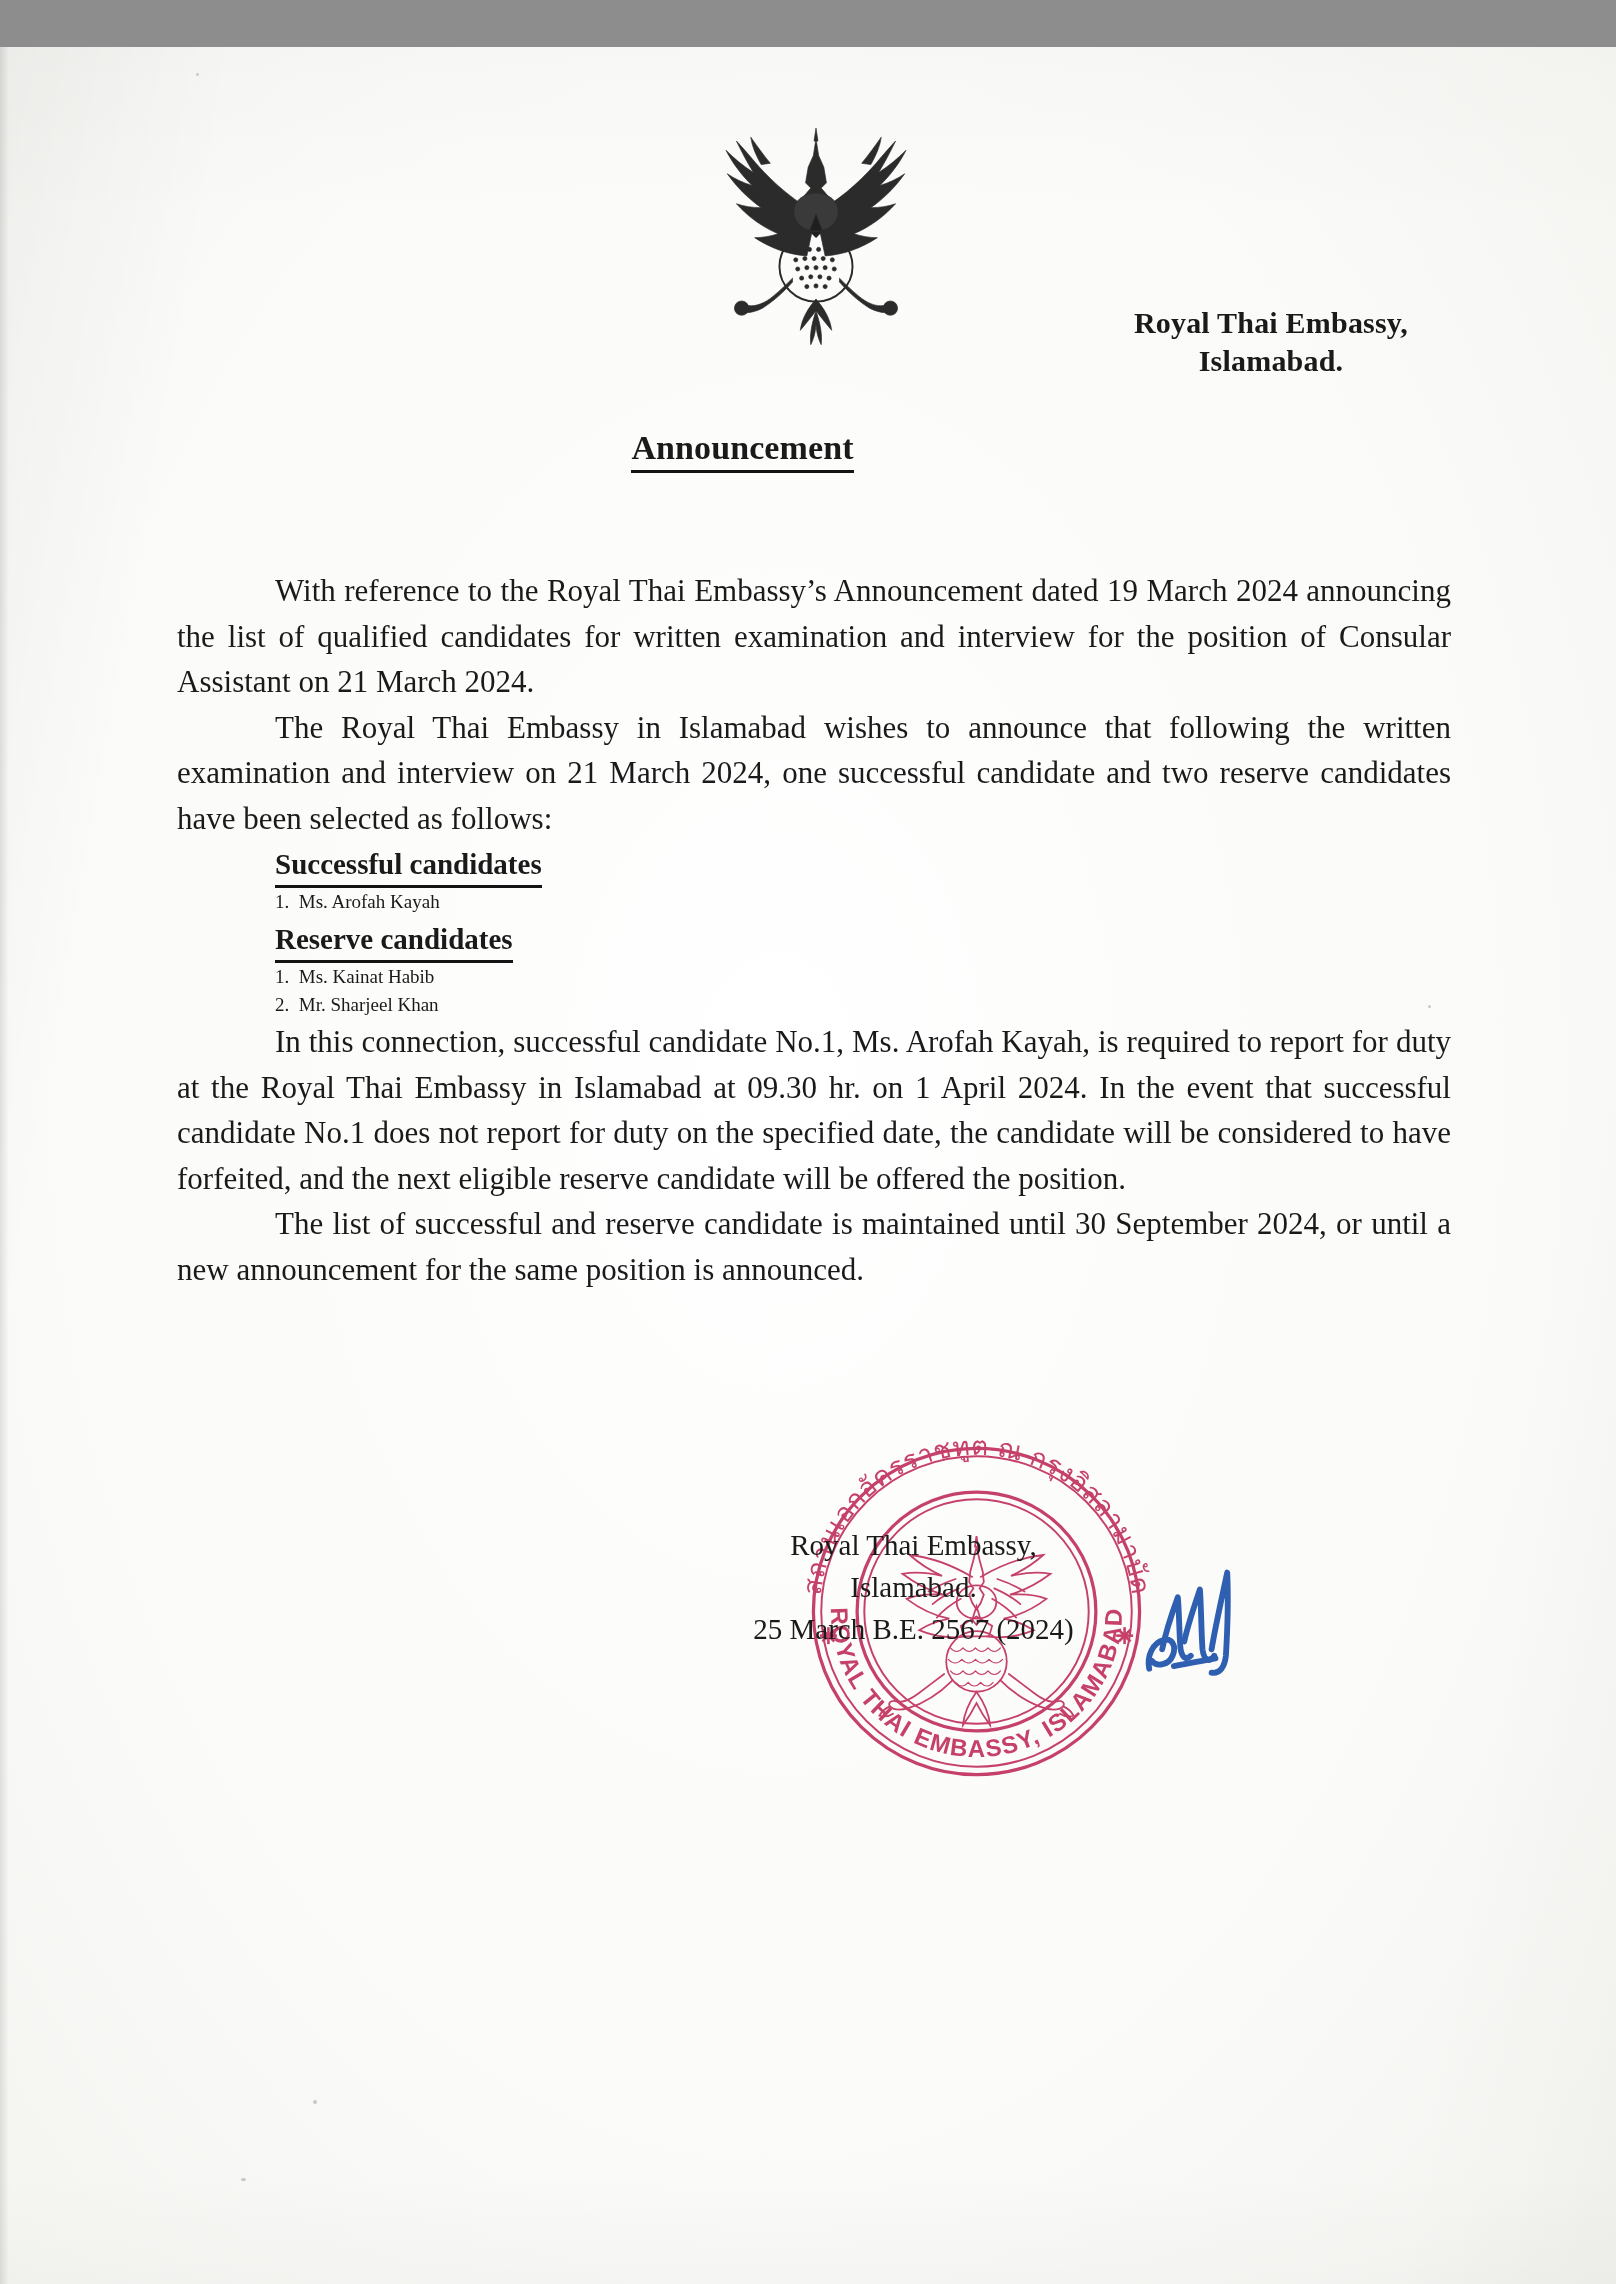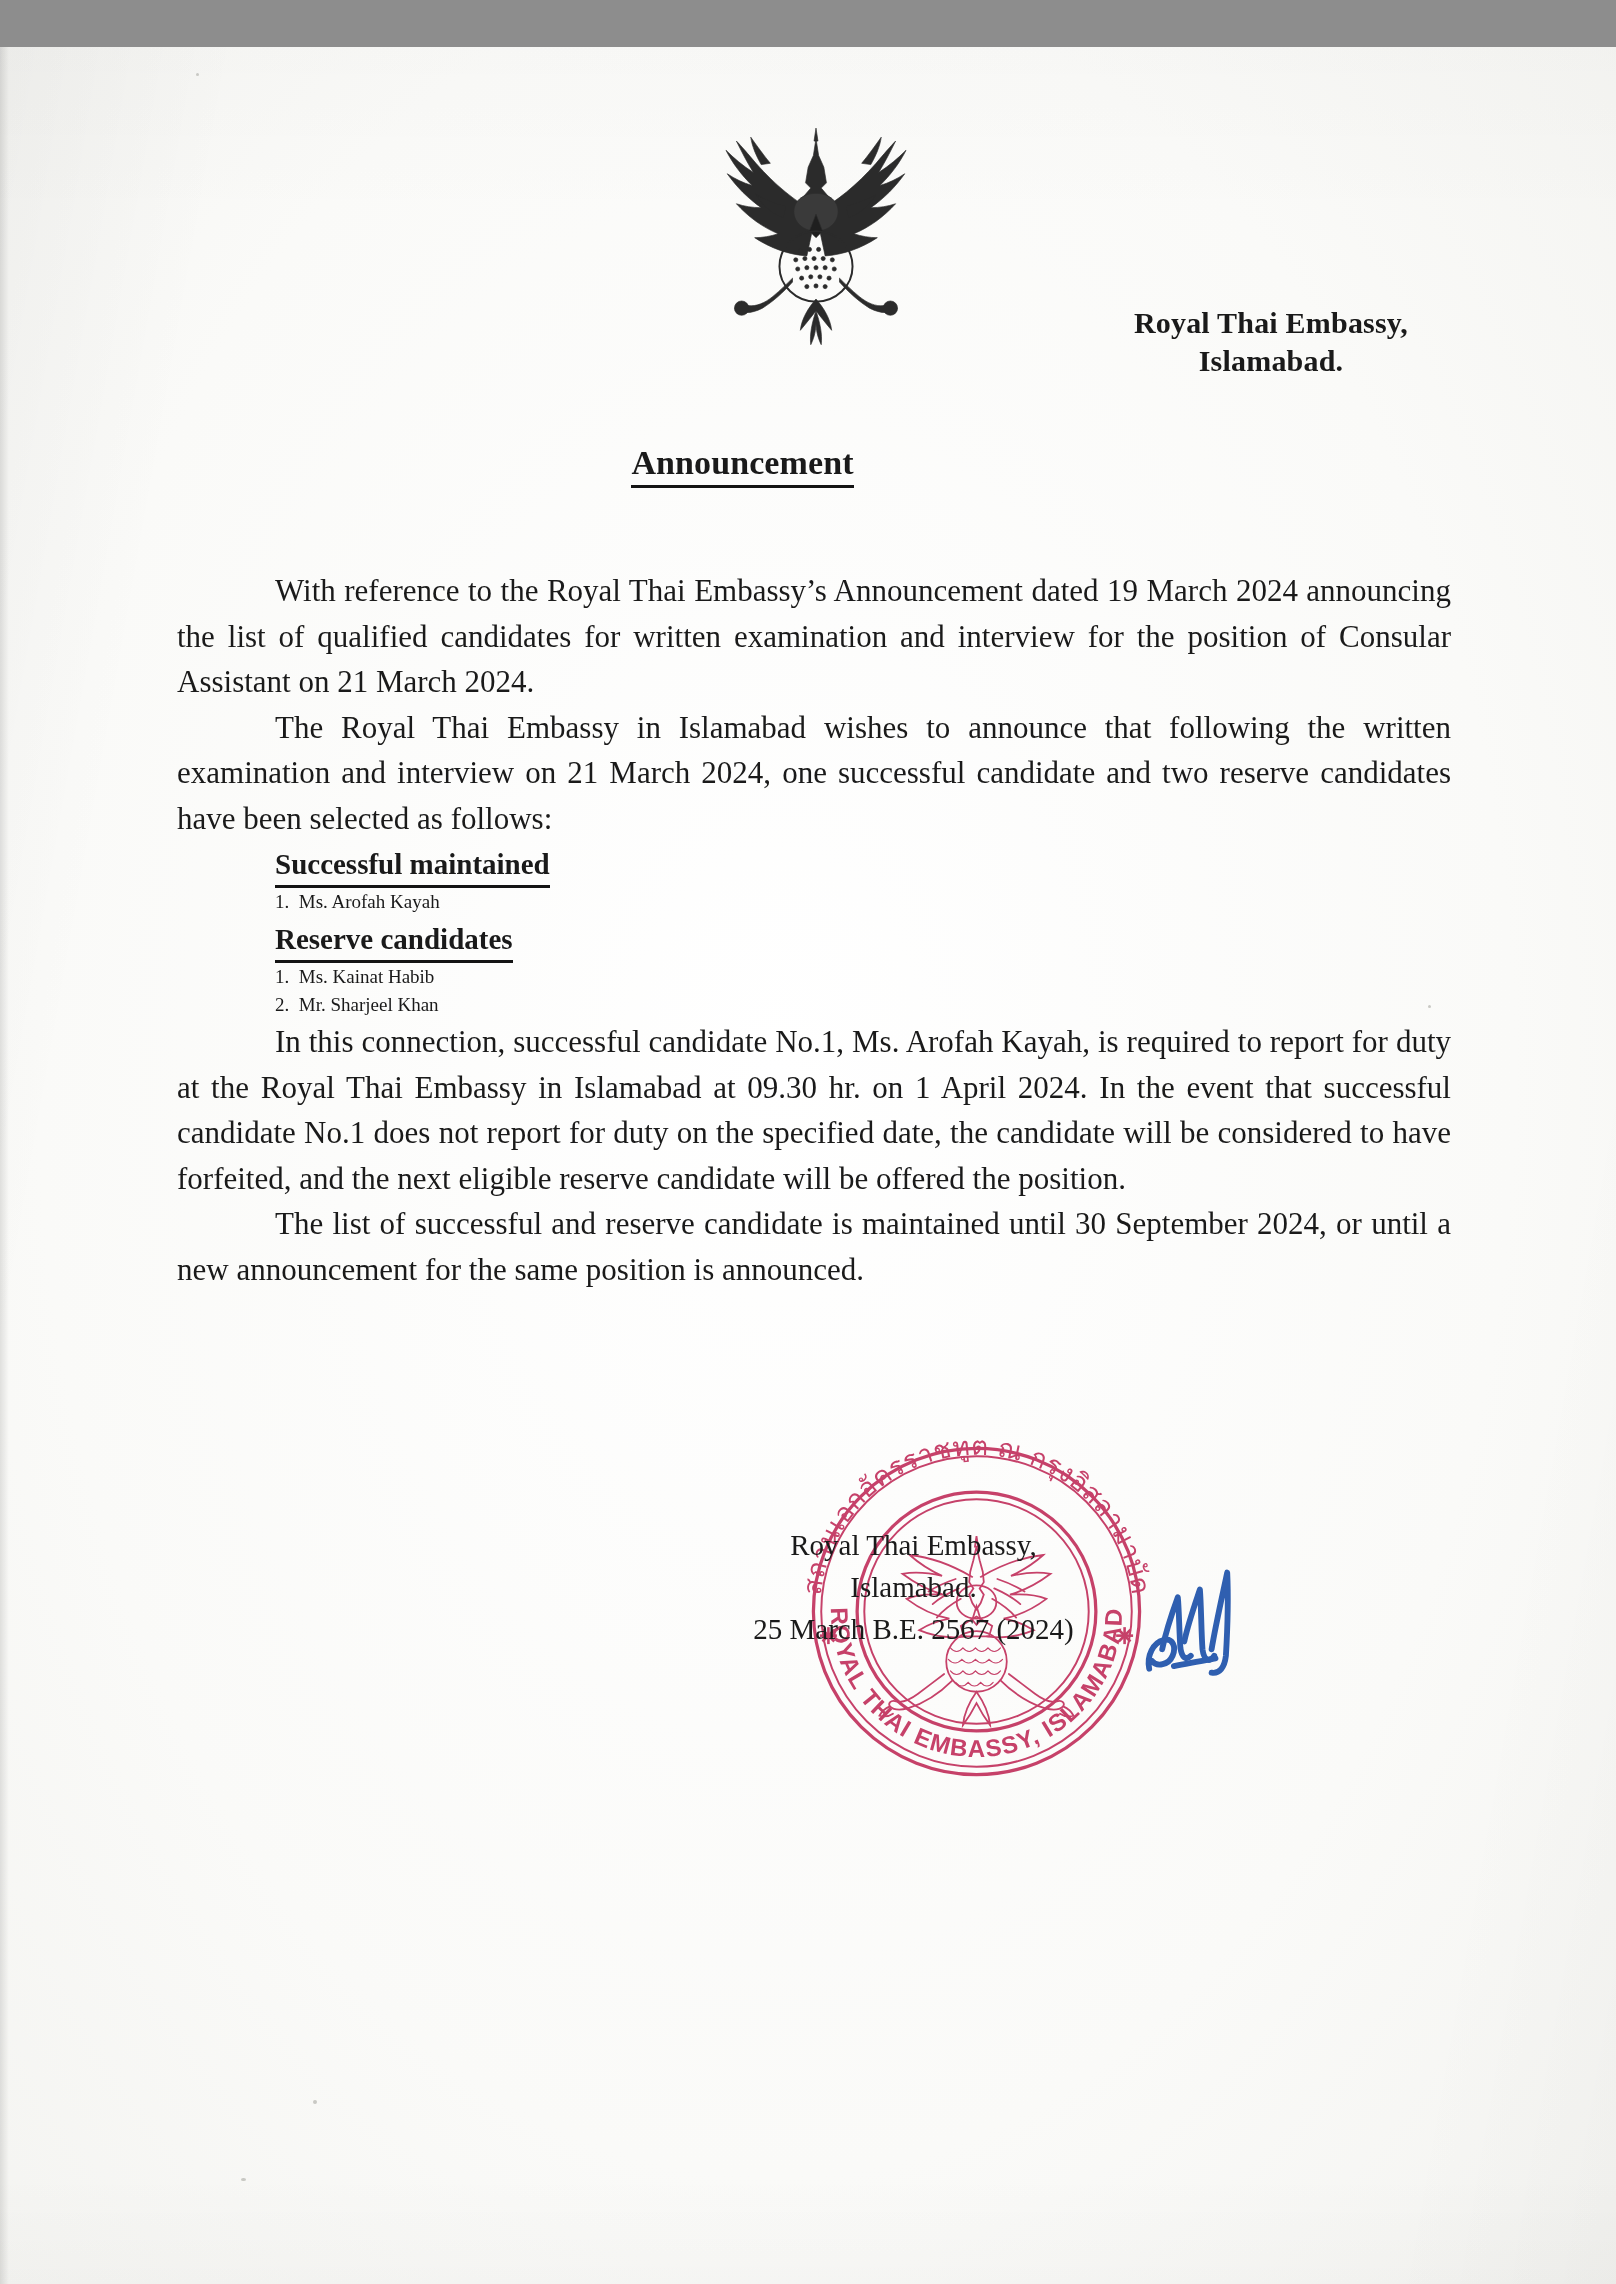--- a/index.html
+++ b/index.html
@@ -53,21 +53,21 @@
     text-align: center;
     font-weight: bold;
     font-size: 30px;
     line-height: 1.28;
     letter-spacing: 0.2px;
   }
 
   .doc-heading {
     position: absolute;
     left: 0;
-    top: 397px;
+    top: 382px;
     width: 1485px;
     text-align: center;
   }
   .doc-heading .hd-inner {
     display: inline-block;
     font-weight: bold;
     font-size: 34px;
     border-bottom: 3.9px solid #141414;
     padding-bottom: 2.6px;
     letter-spacing: 0.1px;
@@ -239,21 +239,21 @@
   </div>
 
   <div class="body-block">
 
     <p class="para">With reference to the Royal Thai Embassy’s Announcement dated 19 March 2024 announcing the list of qualified candidates for written examination and interview for the position of Consular Assistant on 21 March 2024.</p>
 
     <p class="para">The Royal Thai Embassy in Islamabad wishes to announce that following the written examination and interview on 21 March 2024, one successful candidate and two reserve candidates have been selected as follows:</p>
 
     <div class="candidate-section">
       <div class="cand-row">
-        <span class="cand-heading">Successful maintained</span>
+        <span class="cand-heading">Successful candidates</span>
       </div>
       <div class="cand-line"><span>1.</span>  <span>Ms. Arofah Kayah</span></div>
     </div>
 
     <div class="candidate-section">
       <div class="cand-row">
         <span class="cand-heading">Reserve candidates</span>
       </div>
       <div class="cand-line"><span>1.</span>  <span>Ms. Kainat Habib</span></div>
       <div class="cand-line"><span>2.</span>  <span>Mr. Sharjeel Khan</span></div>

